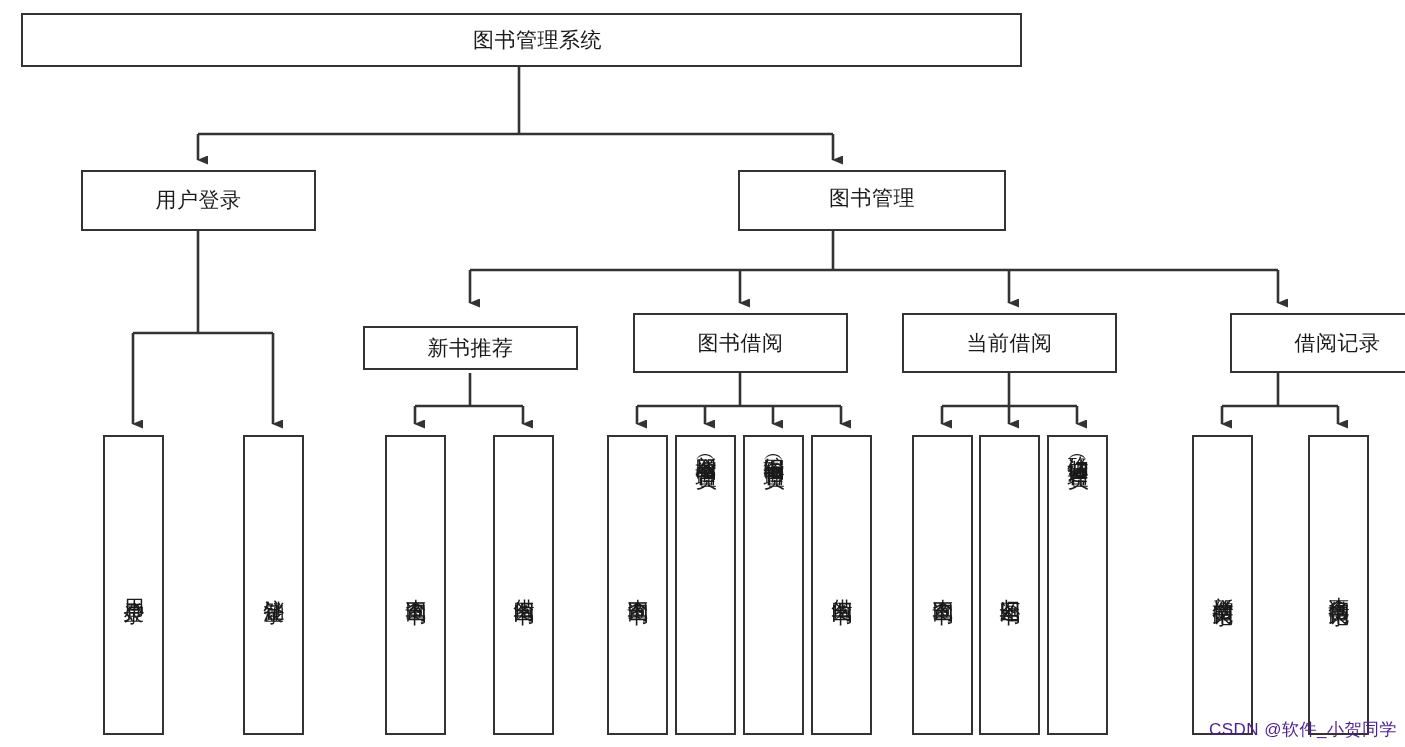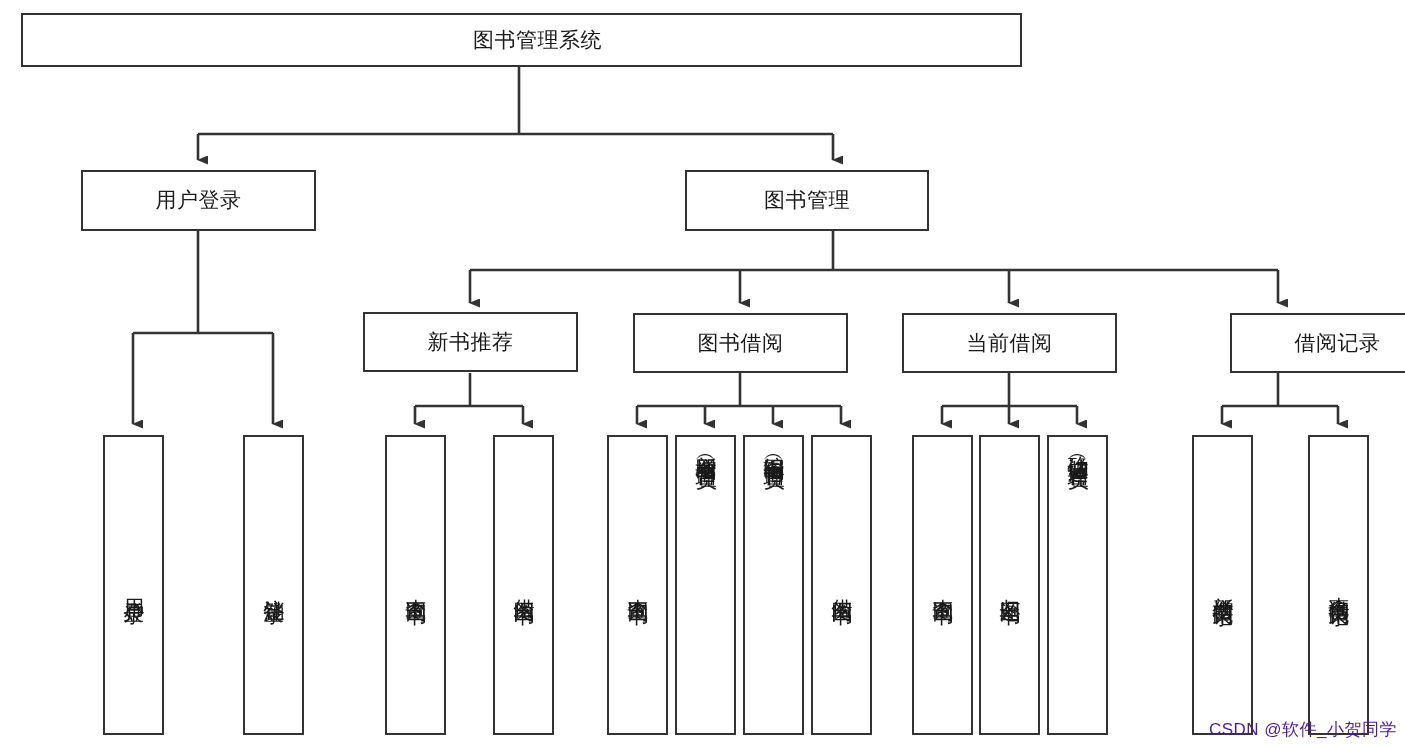--- a/index.html
+++ b/index.html
@@ -125,25 +125,25 @@
   </svg>
 
   <div class="node-box" style="left:21px; top:13px; width:1001px; height:54px;padding-left:32px;">
     <span class="node-label">图书管理系统</span>
   </div>
 
   <div class="node-box" style="left:81px; top:170px; width:235px; height:61px;">
     <span class="node-label">用户登录</span>
   </div>
 
-  <div class="node-box" style="left:685px; top:170px; width:244px; height:61px;">
+  <div class="node-box" style="left:738px; top:170px; width:268px; height:61px;font-family:Liberation Mono, monospace;">
     <span class="node-label">图书管理</span>
   </div>
 
-  <div class="node-box" style="left:363px; top:312px; width:215px; height:60px;">
+  <div class="node-box" style="left:363px; top:326px; width:215px; height:44px;">
     <span class="node-label">新书推荐</span>
   </div>
 
   <div class="node-box" style="left:902px; top:313px; width:215px; height:60px;">
     <span class="node-label">当前借阅</span>
   </div>
 
   <div class="node-box" style="left:633px; top:313px; width:215px; height:60px;">
     <span class="node-label">图书借阅</span>
   </div>

